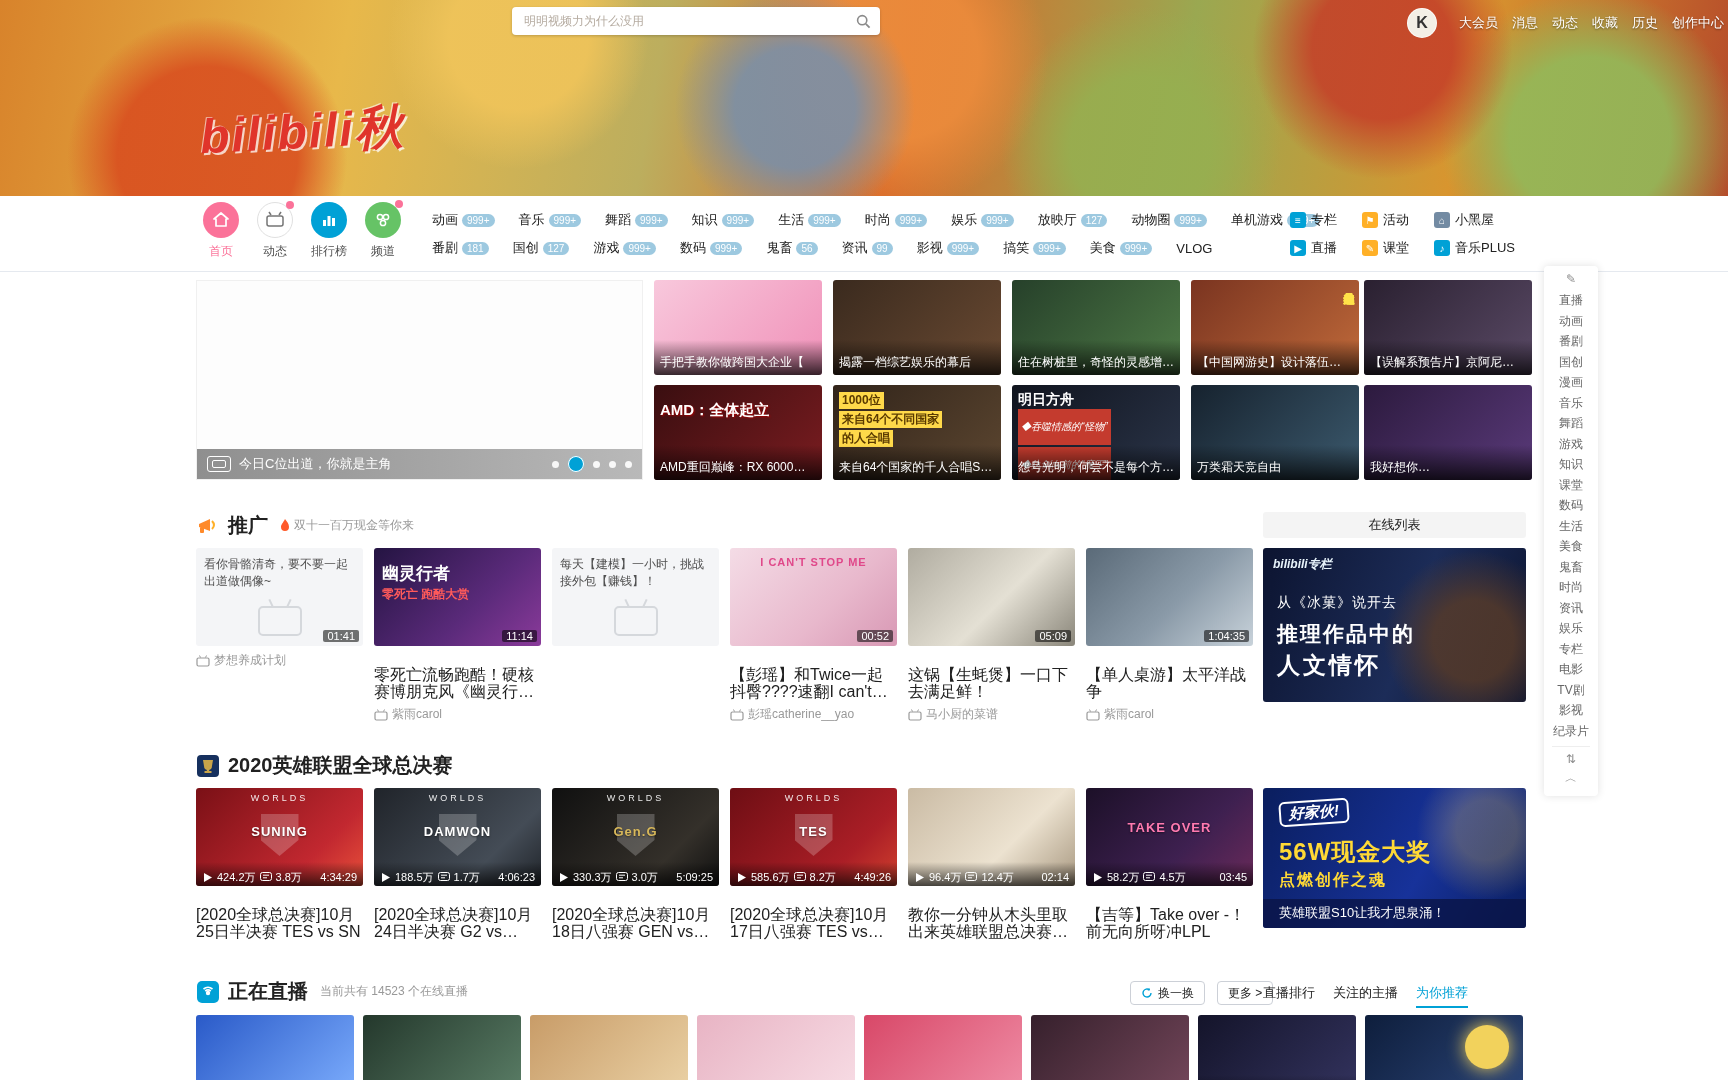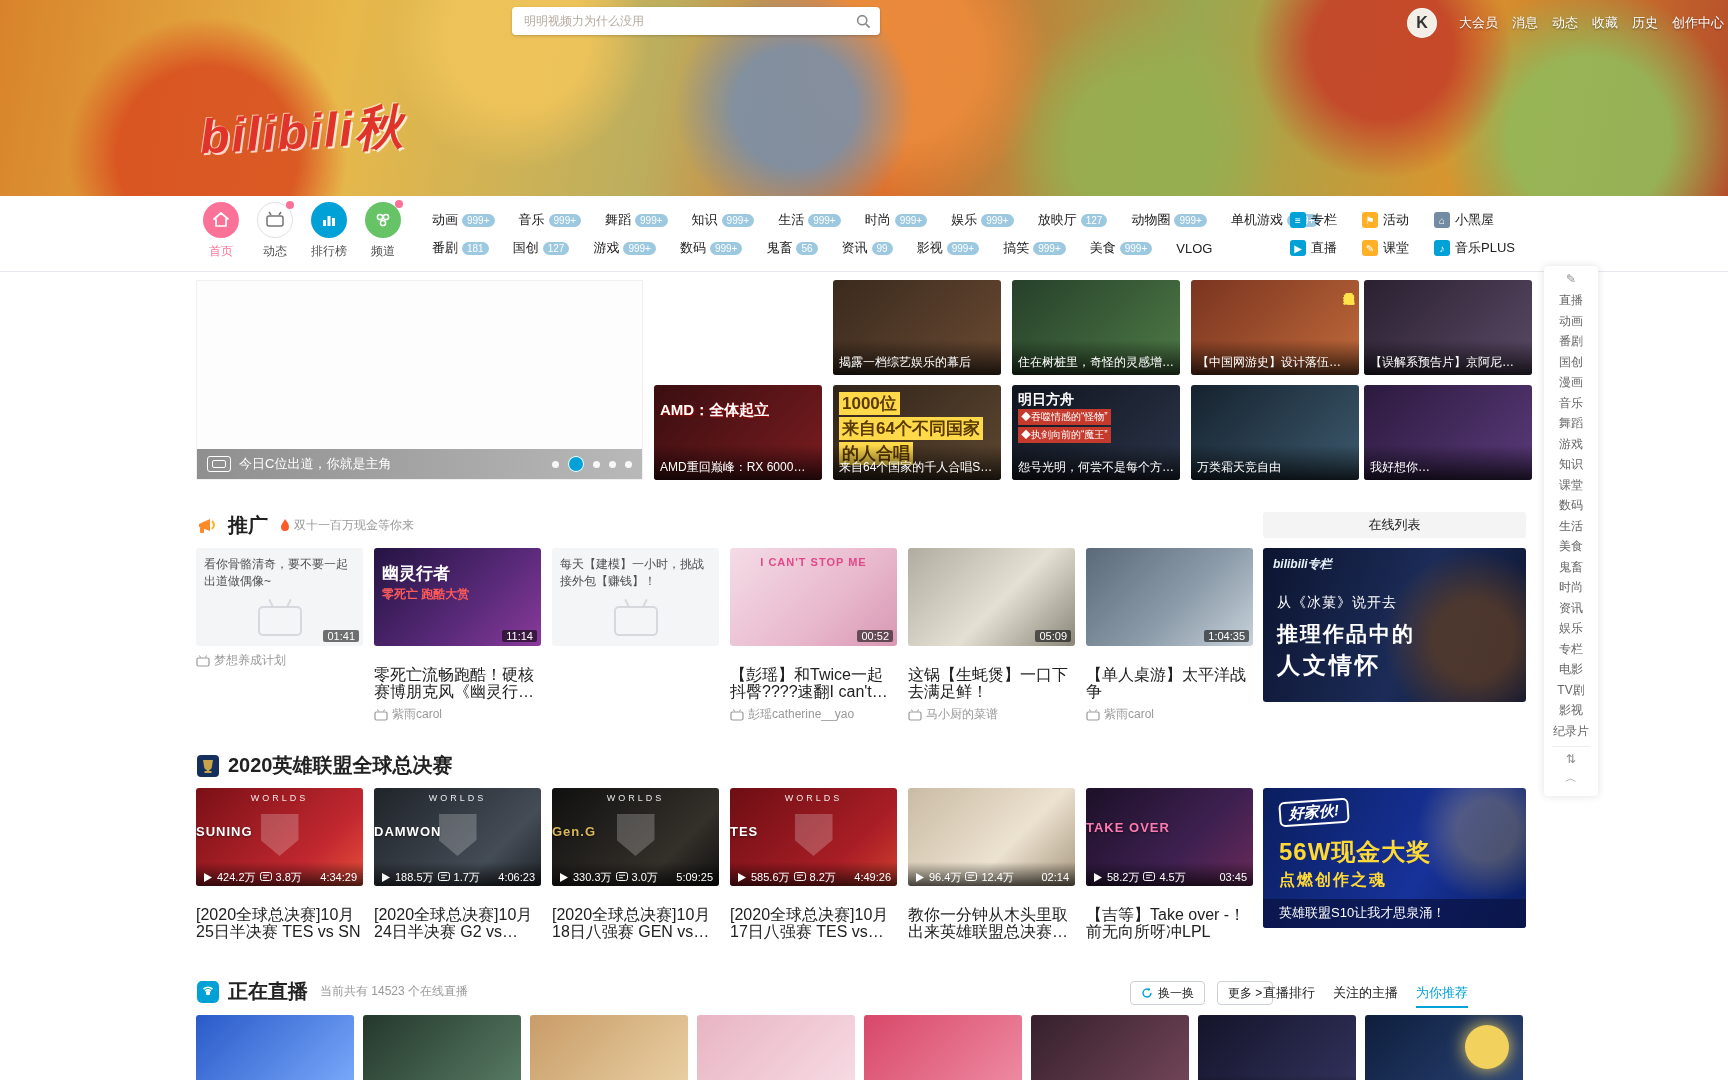--- a/index.html
+++ b/index.html
@@ -60,24 +60,24 @@
   .dot { width:7px; height:7px; border-radius:50%; background:rgba(255,255,255,.9); cursor:pointer; }
   .dot.active { width:16px; height:16px; background:#00a1d6; box-shadow:0 0 0 1px #fff inset; }
 
   
   .fcard { position:absolute; width:168px; height:95px; border-radius:3px; overflow:hidden; cursor:pointer; }
   .fcard .ft { position:absolute; left:0; bottom:0; width:100%; padding:14px 6px 4px;
     background:linear-gradient(transparent, rgba(0,0,0,.78)); color:#fff; font-size:12px;
     white-space:nowrap; overflow:hidden; text-overflow:ellipsis; }
   .vtext { position:absolute; right:3px; top:4px; writing-mode:vertical-rl; color:#ffe34a; font-size:11px; font-weight:bold; height:60px; }
   .bigline { position:absolute; left:6px; top:16px; color:#fff; font-weight:bold; font-size:15px; text-shadow:1px 1px 2px #a00; }
-  .ybox { display:inline-block; background:#ffd94a; color:#5a3a00; font-size:17px; font-weight:bold; padding:0 3px; margin:1px 0; }
+  .ybox { display:inline-block; background:#ffd94a; color:#5a3a00; font-size:12px; font-weight:bold; padding:0 3px; margin:1px 0; }
   .ywrap { position:absolute; left:6px; top:6px; display:flex; flex-direction:column; align-items:flex-start; }
   .akline1 { position:absolute; left:6px; top:6px; color:#fff; font-weight:bold; font-size:14px; }
-  .akbox { background:#c43b2e; color:#fff; font-size:10px; padding:1px 3px; margin-top:2px; display:inline-block; }
+  .akbox { background:#c43b2e; color:#fff; font-size:10px; padding:11px 3px; margin-top:2px; display:inline-block;font-style:italic; }
   .akwrap { position:absolute; left:6px; top:22px; display:flex; flex-direction:column; align-items:flex-start; }
 
   
   .flyout { position:absolute; left:1544px; top:266px; width:54px; background:#fff; border-radius:4px;
     box-shadow:0 0 8px rgba(0,0,0,.12); padding:6px 0 8px; text-align:center; }
   .flyout .tool { color:#8a8a8a; font-size:12px; height:18px; cursor:pointer; }
   .fitem { font-size:12px; color:#666; line-height:20.5px; cursor:pointer; white-space:nowrap; }
   .fdivider { height:1px; background:#eee; margin:5px 8px; }
 
   
@@ -96,21 +96,21 @@
   .phtv { position:absolute; left:50%; top:58px; transform:translateX(-50%); width:44px; height:30px;
     border:2px solid #d5d8dc; border-radius:5px; }
   .phtv:before { content:""; position:absolute; left:10px; top:-9px; width:2px; height:8px; background:#d5d8dc; transform:rotate(-25deg); }
   .phtv:after { content:""; position:absolute; right:10px; top:-9px; width:2px; height:8px; background:#d5d8dc; transform:rotate(25deg); }
   .statbar { position:absolute; left:0; bottom:0; width:100%; height:24px; padding:6px 6px 0;
     background:linear-gradient(transparent, rgba(0,0,0,.7)); display:flex; align-items:center; color:#fff; font-size:11px; gap:4px; }
   .statbar .sp { flex:1; }
   .worlds { position:absolute; left:0; top:5px; width:100%; text-align:center; color:rgba(255,255,255,.9); font-size:9px; letter-spacing:3px; }
   .shield { position:absolute; left:50%; top:26px; transform:translateX(-50%); width:38px; height:42px;
     background:rgba(255,255,255,.22); clip-path:polygon(0 0,100% 0,100% 62%,50% 100%,0 62%); }
-  .team { position:absolute; left:0; top:36px; width:100%; text-align:left; color:#fff; font-weight:bold; font-size:13px; letter-spacing:1px; text-shadow:0 1px 2px rgba(0,0,0,.5); }
+  .team { position:absolute; left:0; top:36px; width:100%; text-align:center; color:#fff; font-weight:bold; font-size:13px; letter-spacing:1px; text-shadow:0 1px 2px rgba(0,0,0,.5); }
 
   
   .online-bar { position:absolute; left:1263px; top:512px; width:263px; height:26px; background:#f4f4f4;
     display:flex; align-items:center; justify-content:center; font-size:13px; color:#212121; border-radius:3px; cursor:pointer; }
   .promo-banner { position:absolute; left:1263px; top:548px; width:263px; height:154px; border-radius:3px; overflow:hidden; cursor:pointer;
     background:radial-gradient(circle at 80% 60%, rgba(90,60,40,.8) 0 40px, transparent 90px),
                linear-gradient(110deg,#0c1430,#1c2c58 55%,#0c1430); color:#fff; }
   .pb-brand { position:absolute; left:10px; top:8px; font-size:12px; font-weight:bold; font-style:italic; color:#e8f4fb; }
   .pb-l1 { position:absolute; left:14px; top:46px; font-size:14px; letter-spacing:1px; }
   .pb-l2 { position:absolute; left:14px; top:72px; font-size:21px; font-weight:bold; letter-spacing:2px; }
@@ -334,20 +334,23 @@
       <span class="dots">
         <span class="dot"></span>
         <span class="dot active"></span>
         <span class="dot"></span>
         <span class="dot"></span>
         <span class="dot"></span>
       </span>
     </div>
   </div>
 
+  <div class="fcard" style="left:654px;top:280px;background:linear-gradient(135deg,#f8c8dc,#f090b8)">
+    <div class="ft">手把手教你做跨国大企业【</div>
+    </div>
   <div class="fcard" style="left:833px;top:280px;background:linear-gradient(135deg,#3a2a1e,#6a4a32)">
     <div class="ft">揭露一档综艺娱乐的幕后</div>
     </div>
   <div class="fcard" style="left:1012px;top:280px;background:linear-gradient(135deg,#26402a,#4e7a46)">
     <div class="ft">住在树桩里，奇怪的灵感增…</div>
     </div>
   <div class="fcard" style="left:1191px;top:280px;background:linear-gradient(135deg,#7a3420,#c06a3a)">
     <div class="vtext">我是怎么知道当年的</div>
     <div class="ft">【中国网游史】设计落伍…</div>
     </div>

